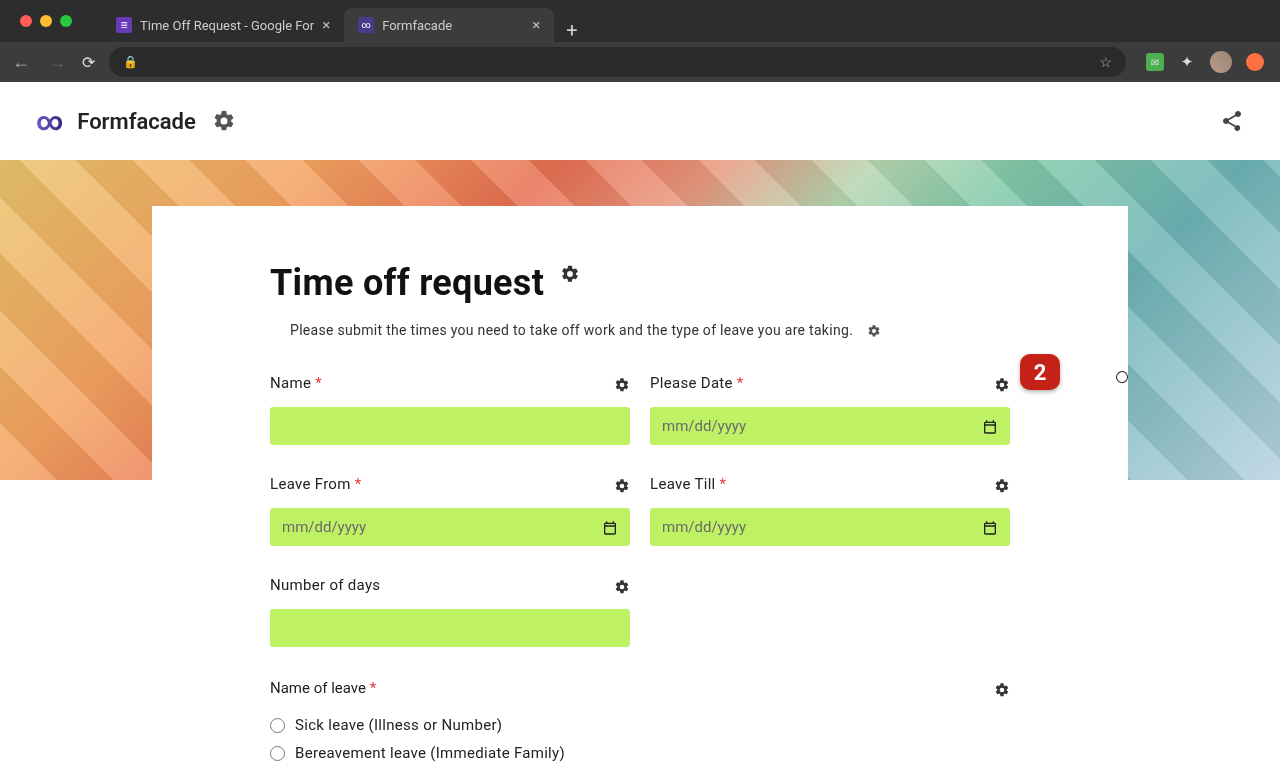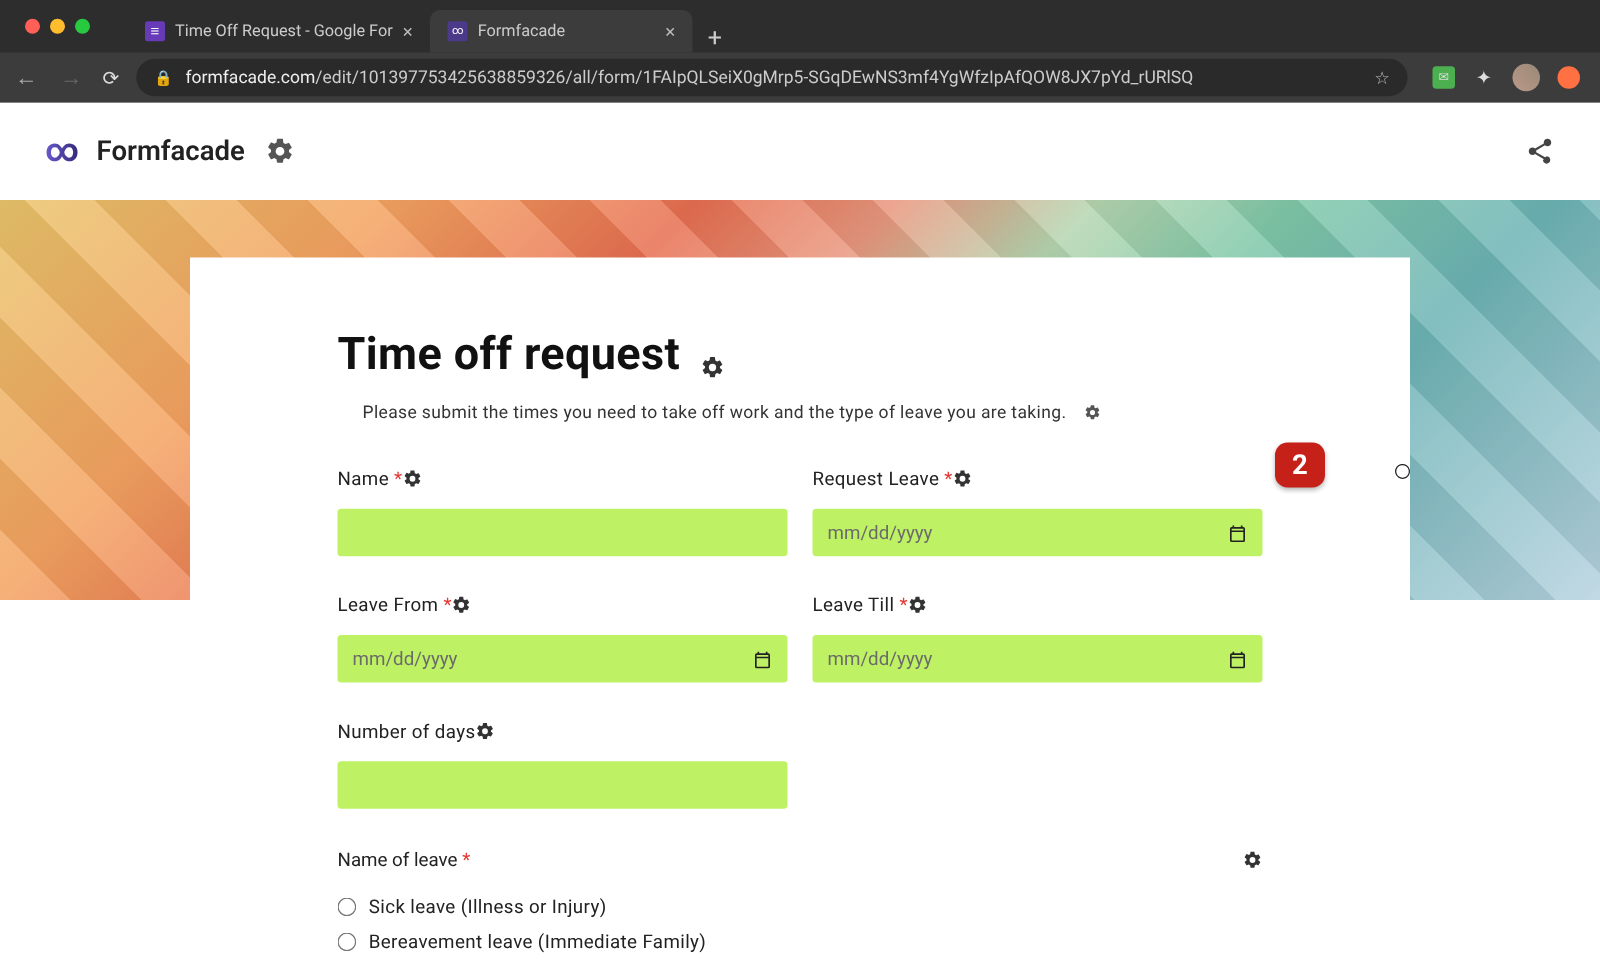--- a/index.html
+++ b/index.html
@@ -149,21 +149,21 @@
     position: absolute;
     top: 206px;
     left: 50%;
     transform: translateX(-50%);
     width: 976px;
     background: #fff;
     min-height: 700px;
     padding: 56px 118px 40px 118px;
   }
 
-  .form-title-row { display: flex; align-items: flex-end; gap: 16px; }
+  .form-title-row { display: flex; align-items: flex-start; gap: 16px; }
   .form-title {
     font-size: 36px;
     font-weight: 700;
     color: #111;
     letter-spacing: 0.3px;
   }
   .gear-sm { color: #333; cursor: pointer; font-size: 18px; }
 
   .form-desc-row {
     display: flex; align-items: center; gap: 14px;
@@ -176,21 +176,21 @@
   .form-desc-row .gear-sm { color: #555; font-size: 14px; }
 
   .grid {
     display: grid;
     grid-template-columns: 1fr 1fr;
     column-gap: 20px;
     row-gap: 28px;
     margin-top: 34px;
   }
   .field .label-row {
-    display: flex; align-items: center; 
+    display: flex; align-items: center; justify-content: space-between;
     margin-bottom: 14px;
   }
   .field label {
     font-size: 15px; color: #222; letter-spacing: 0.3px;
   }
   .req { color: #e53935; }
 
   .input {
     width: 100%;
     height: 38px;
@@ -287,23 +287,20 @@
       </div>
       <span class="new-tab">+</span>
     </div>
   </div>
   <div class="addr-bar">
     <span class="nav-arrow">←</span>
     <span class="nav-arrow disabled">→</span>
     <span class="reload">⟳</span>
     <div class="url-box">
       <span class="lock">🔒</span>
-      <span class="url-text">
-        <span class="domain">formfacade.com</span><span>/edit/101397753425638859326/all/form/1FAIpQLSeiX0gMrp5-SGqDEwNS3mf4YgWfzIpAfQOW8JX7pYd_rURlSQ</span>
-      </span>
       <span class="url-star">☆</span>
     </div>
     <div class="ext-icons">
       <span class="ico" style="background:#4caf50;border-radius:3px;font-size:10px;">✉</span>
       <span class="ico">✦</span>
       <span class="avatar"></span>
       <span class="orange-dot"></span>
     </div>
   </div>
 </div>
@@ -357,21 +354,21 @@
           <svg class="icon" viewBox="0 0 24 24" style="width:16px;height:16px;">
               <path fill="currentColor" d="M19.14 12.94a7.4 7.4 0 0 0 .05-.94 7.4 7.4 0 0 0-.05-.94l2.03-1.58a.5.5 0 0 0 .12-.64l-1.92-3.32a.5.5 0 0 0-.6-.22l-2.39.96a7.2 7.2 0 0 0-1.63-.94l-.36-2.54A.5.5 0 0 0 13.9 2h-3.84a.5.5 0 0 0-.49.42l-.36 2.54c-.58.24-1.13.55-1.63.94l-2.39-.96a.5.5 0 0 0-.6.22L2.67 8.48a.5.5 0 0 0 .12.64l2.03 1.58a7.6 7.6 0 0 0 0 1.88L2.79 14.16a.5.5 0 0 0-.12.64l1.92 3.32c.14.24.43.33.6.22l2.39-.96c.5.39 1.05.7 1.63.94l.36 2.54c.4.24.25.42.49.42h3.84c.24 0 .45-.18.49-.42l.36-2.54c.58-.24 1.13-.55 1.63-.94l2.39.96c.26.11.46-.02.6-.22l1.92-3.32a.5.5 0 0 0-.12-.64l-2.03-1.58ZM12 15.5A3.5 3.5 0 1 1 12 8.5a3.5 3.5 0 0 1 0 7Z"></path>
             </svg>
         </span>
       </div>
       <input class="input" type="text" style="">
     </div>
 
     <div class="field" style="position:relative;">
       <div class="label-row">
-        <label><span>Request Leave</span> <span class="req">*</span></label>
+        <label><span>Please Date</span> <span class="req">*</span></label>
         <span class="gear-sm">
           <svg class="icon" viewBox="0 0 24 24" style="width:16px;height:16px;">
               <path fill="currentColor" d="M19.14 12.94a7.4 7.4 0 0 0 .05-.94 7.4 7.4 0 0 0-.05-.94l2.03-1.58a.5.5 0 0 0 .12-.64l-1.92-3.32a.5.5 0 0 0-.6-.22l-2.39.96a7.2 7.2 0 0 0-1.63-.94l-.36-2.54A.5.5 0 0 0 13.9 2h-3.84a.5.5 0 0 0-.49.42l-.36 2.54c-.58.24-1.13.55-1.63.94l-2.39-.96a.5.5 0 0 0-.6.22L2.67 8.48a.5.5 0 0 0 .12.64l2.03 1.58a7.6 7.6 0 0 0 0 1.88L2.79 14.16a.5.5 0 0 0-.12.64l1.92 3.32c.14.24.43.33.6.22l2.39-.96c.5.39 1.05.7 1.63.94l.36 2.54c.4.24.25.42.49.42h3.84c.24 0 .45-.18.49-.42l.36-2.54c.58-.24 1.13-.55 1.63-.94l2.39.96c.26.11.46-.02.6-.22l1.92-3.32a.5.5 0 0 0-.12-.64l-2.03-1.58ZM12 15.5A3.5 3.5 0 1 1 12 8.5a3.5 3.5 0 0 1 0 7Z"></path>
             </svg>
         </span>
       </div>
       <div class="date-wrap">
         <input class="input" type="text" placeholder="mm/dd/yyyy" style="">
         <span class="cal-ico">
           <svg class="icon" viewBox="0 0 24 24" style="width:16px;height:16px;">
@@ -437,21 +434,21 @@
       <label style="font-size:15px;color:#222;letsp"><span>Name of leave</span> <span class="req">*</span></label>
       <span class="gear-sm">
         <svg class="icon" viewBox="0 0 24 24" style="width:16px;height:16px;">
             <path fill="currentColor" d="M19.14 12.94a7.4 7.4 0 0 0 .05-.94 7.4 7.4 0 0 0-.05-.94l2.03-1.58a.5.5 0 0 0 .12-.64l-1.92-3.32a.5.5 0 0 0-.6-.22l-2.39.96a7.2 7.2 0 0 0-1.63-.94l-.36-2.54A.5.5 0 0 0 13.9 2h-3.84a.5.5 0 0 0-.49.42l-.36 2.54c-.58.24-1.13.55-1.63.94l-2.39-.96a.5.5 0 0 0-.6.22L2.67 8.48a.5.5 0 0 0 .12.64l2.03 1.58a7.6 7.6 0 0 0 0 1.88L2.79 14.16a.5.5 0 0 0-.12.64l1.92 3.32c.14.24.43.33.6.22l2.39-.96c.5.39 1.05.7 1.63.94l.36 2.54c.4.24.25.42.49.42h3.84c.24 0 .45-.18.49-.42l.36-2.54c.58-.24 1.13-.55 1.63-.94l2.39.96c.26.11.46-.02.6-.22l1.92-3.32a.5.5 0 0 0-.12-.64l-2.03-1.58ZM12 15.5A3.5 3.5 0 1 1 12 8.5a3.5 3.5 0 0 1 0 7Z"></path>
           </svg>
       </span>
     </div>
     <div class="radio-list">
       <label class="radio-item">
         <input type="radio" name="type" style="">
-        <span>Sick leave (Illness or Injury)</span>
+        <span>Sick leave (Illness or Number)</span>
       </label>
       <label class="radio-item">
         <input type="radio" name="type" style="">
         <span>Bereavement leave (Immediate Family)</span>
       </label>
 
     </div>
   </div>
 
   <div class="badge-2">2</div>

